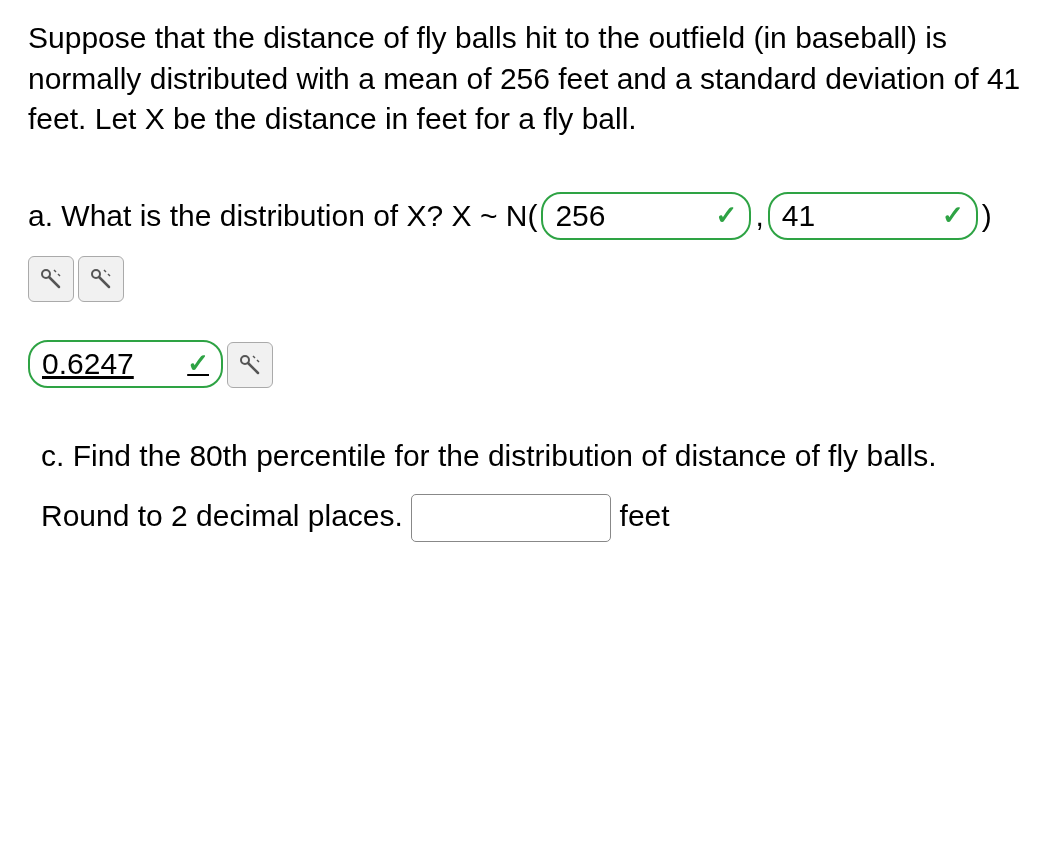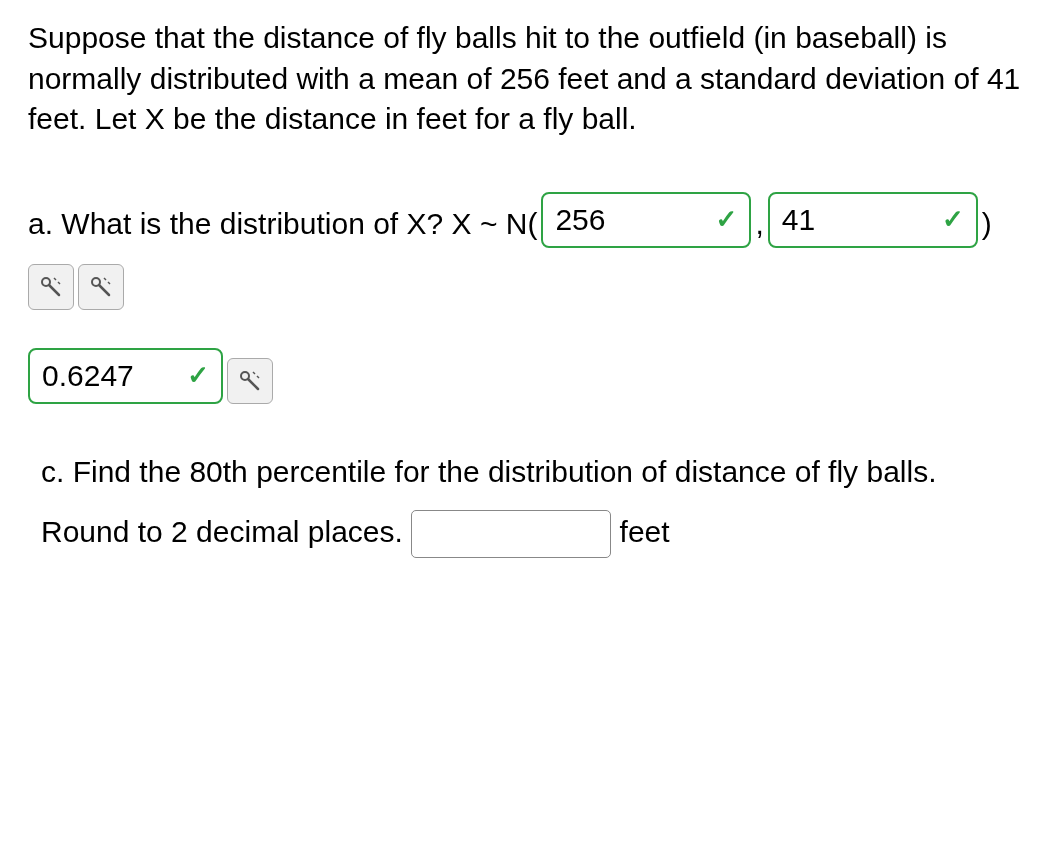--- a/index.html
+++ b/index.html
@@ -32,24 +32,24 @@
       flex-wrap: wrap;
       align-items: flex-end;
       gap: 4px;
       row-gap: 16px;
     }
     .answer-box {
       display: inline-flex;
       align-items: center;
       justify-content: space-between;
       border: 2.5px solid #2ea344;
-      border-radius: 8px;
+      border-radius: 20px;
       padding: 6px 12px;
       min-width: 210px;
-      height: 56px;
+      height: 48px;
       font-size: 30px;
       background: #fff;
       vertical-align: middle;
     }
     .answer-box .value {
       color: #000;
     }
     .check {
       color: #2ea344;
       font-weight: bold;
@@ -119,21 +119,21 @@
         <line x1="10" y1="10" x2="20" y2="20" stroke="#555" stroke-width="2.5" stroke-linecap="round"></line>
         <line x1="15" y1="3" x2="17" y2="5" stroke="#555" stroke-width="1.5"></line>
         <line x1="19" y1="7" x2="21" y2="9" stroke="#555" stroke-width="1.5"></line>
       </svg>
     </span>
   </div>
 </div>
 
 <div class="part">
   <div class="inline-row">
-    <span class="answer-box" style="min-width:195px;">
+    <span class="answer-box" style="min-width:195px;text-decoration:underline;">
       <span class="value">0.6247</span>
       <span class="check">✓</span>
     </span>
     <span class="icon-btn">
       <svg viewBox="0 0 24 24">
         <circle cx="7" cy="7" r="4" fill="none" stroke="#555" stroke-width="2"></circle>
         <line x1="10" y1="10" x2="20" y2="20" stroke="#555" stroke-width="2.5" stroke-linecap="round"></line>
         <line x1="15" y1="3" x2="17" y2="5" stroke="#555" stroke-width="1.5"></line>
         <line x1="19" y1="7" x2="21" y2="9" stroke="#555" stroke-width="1.5"></line>
       </svg>

